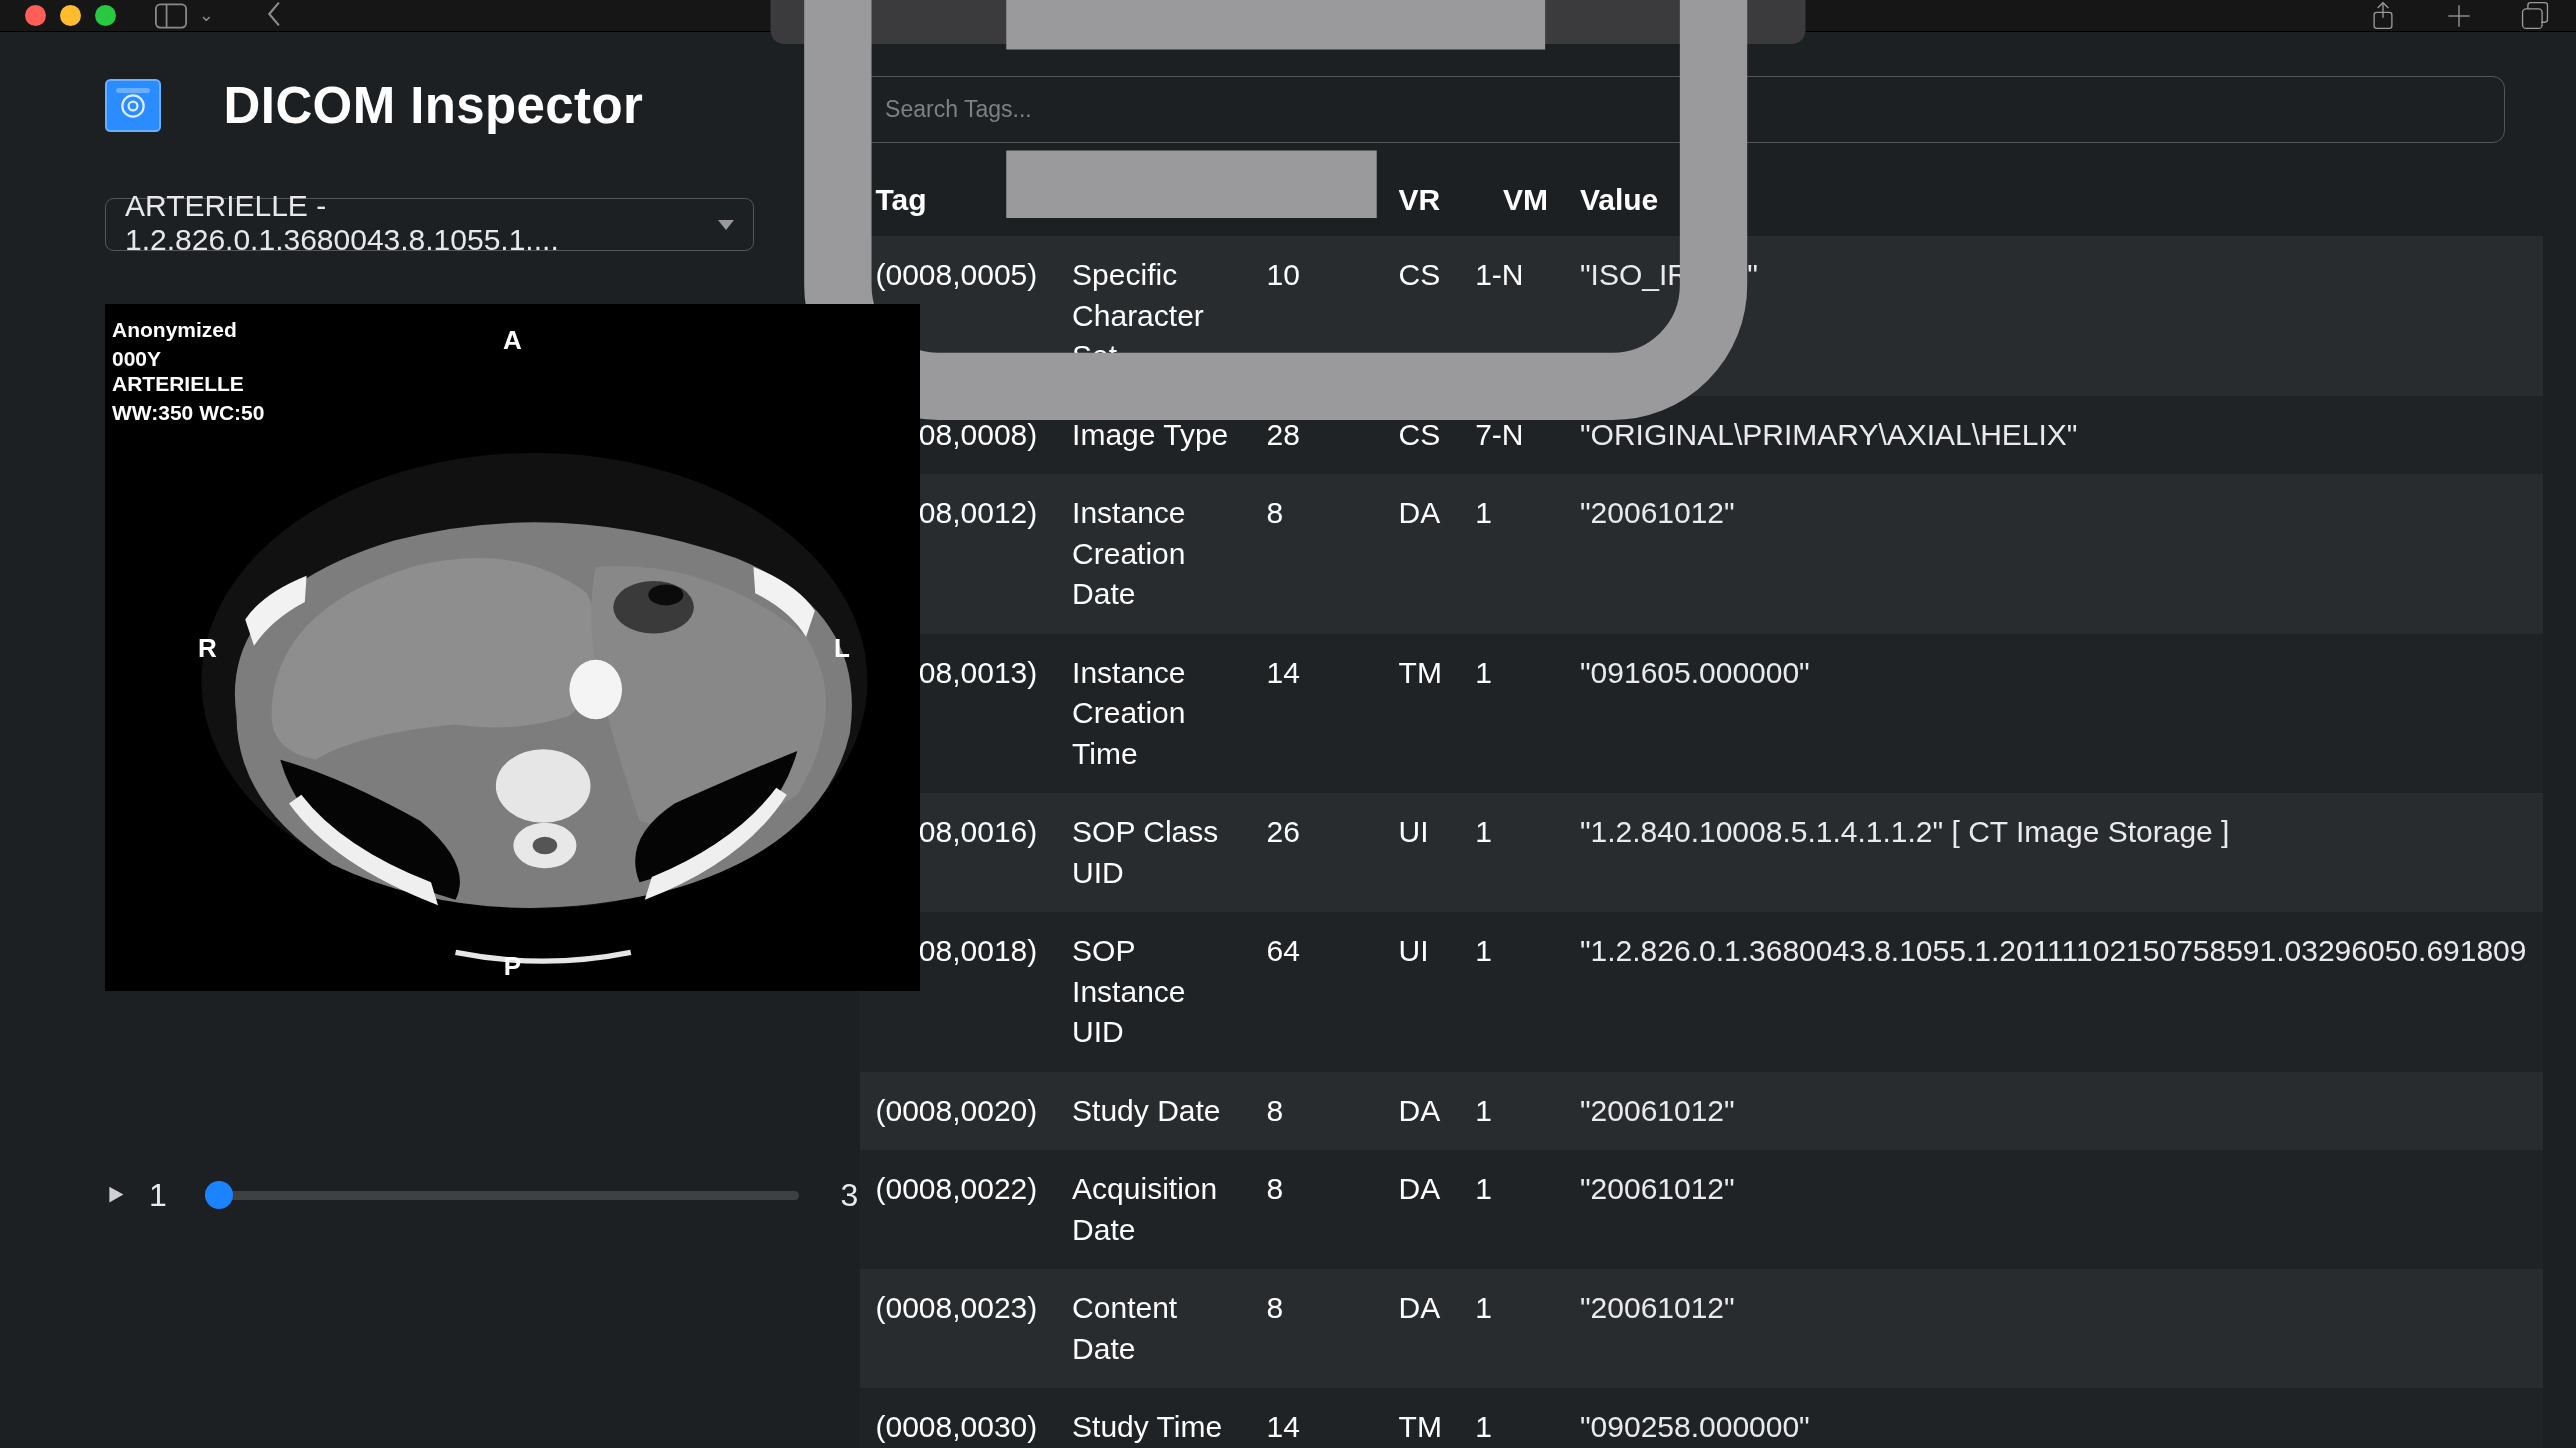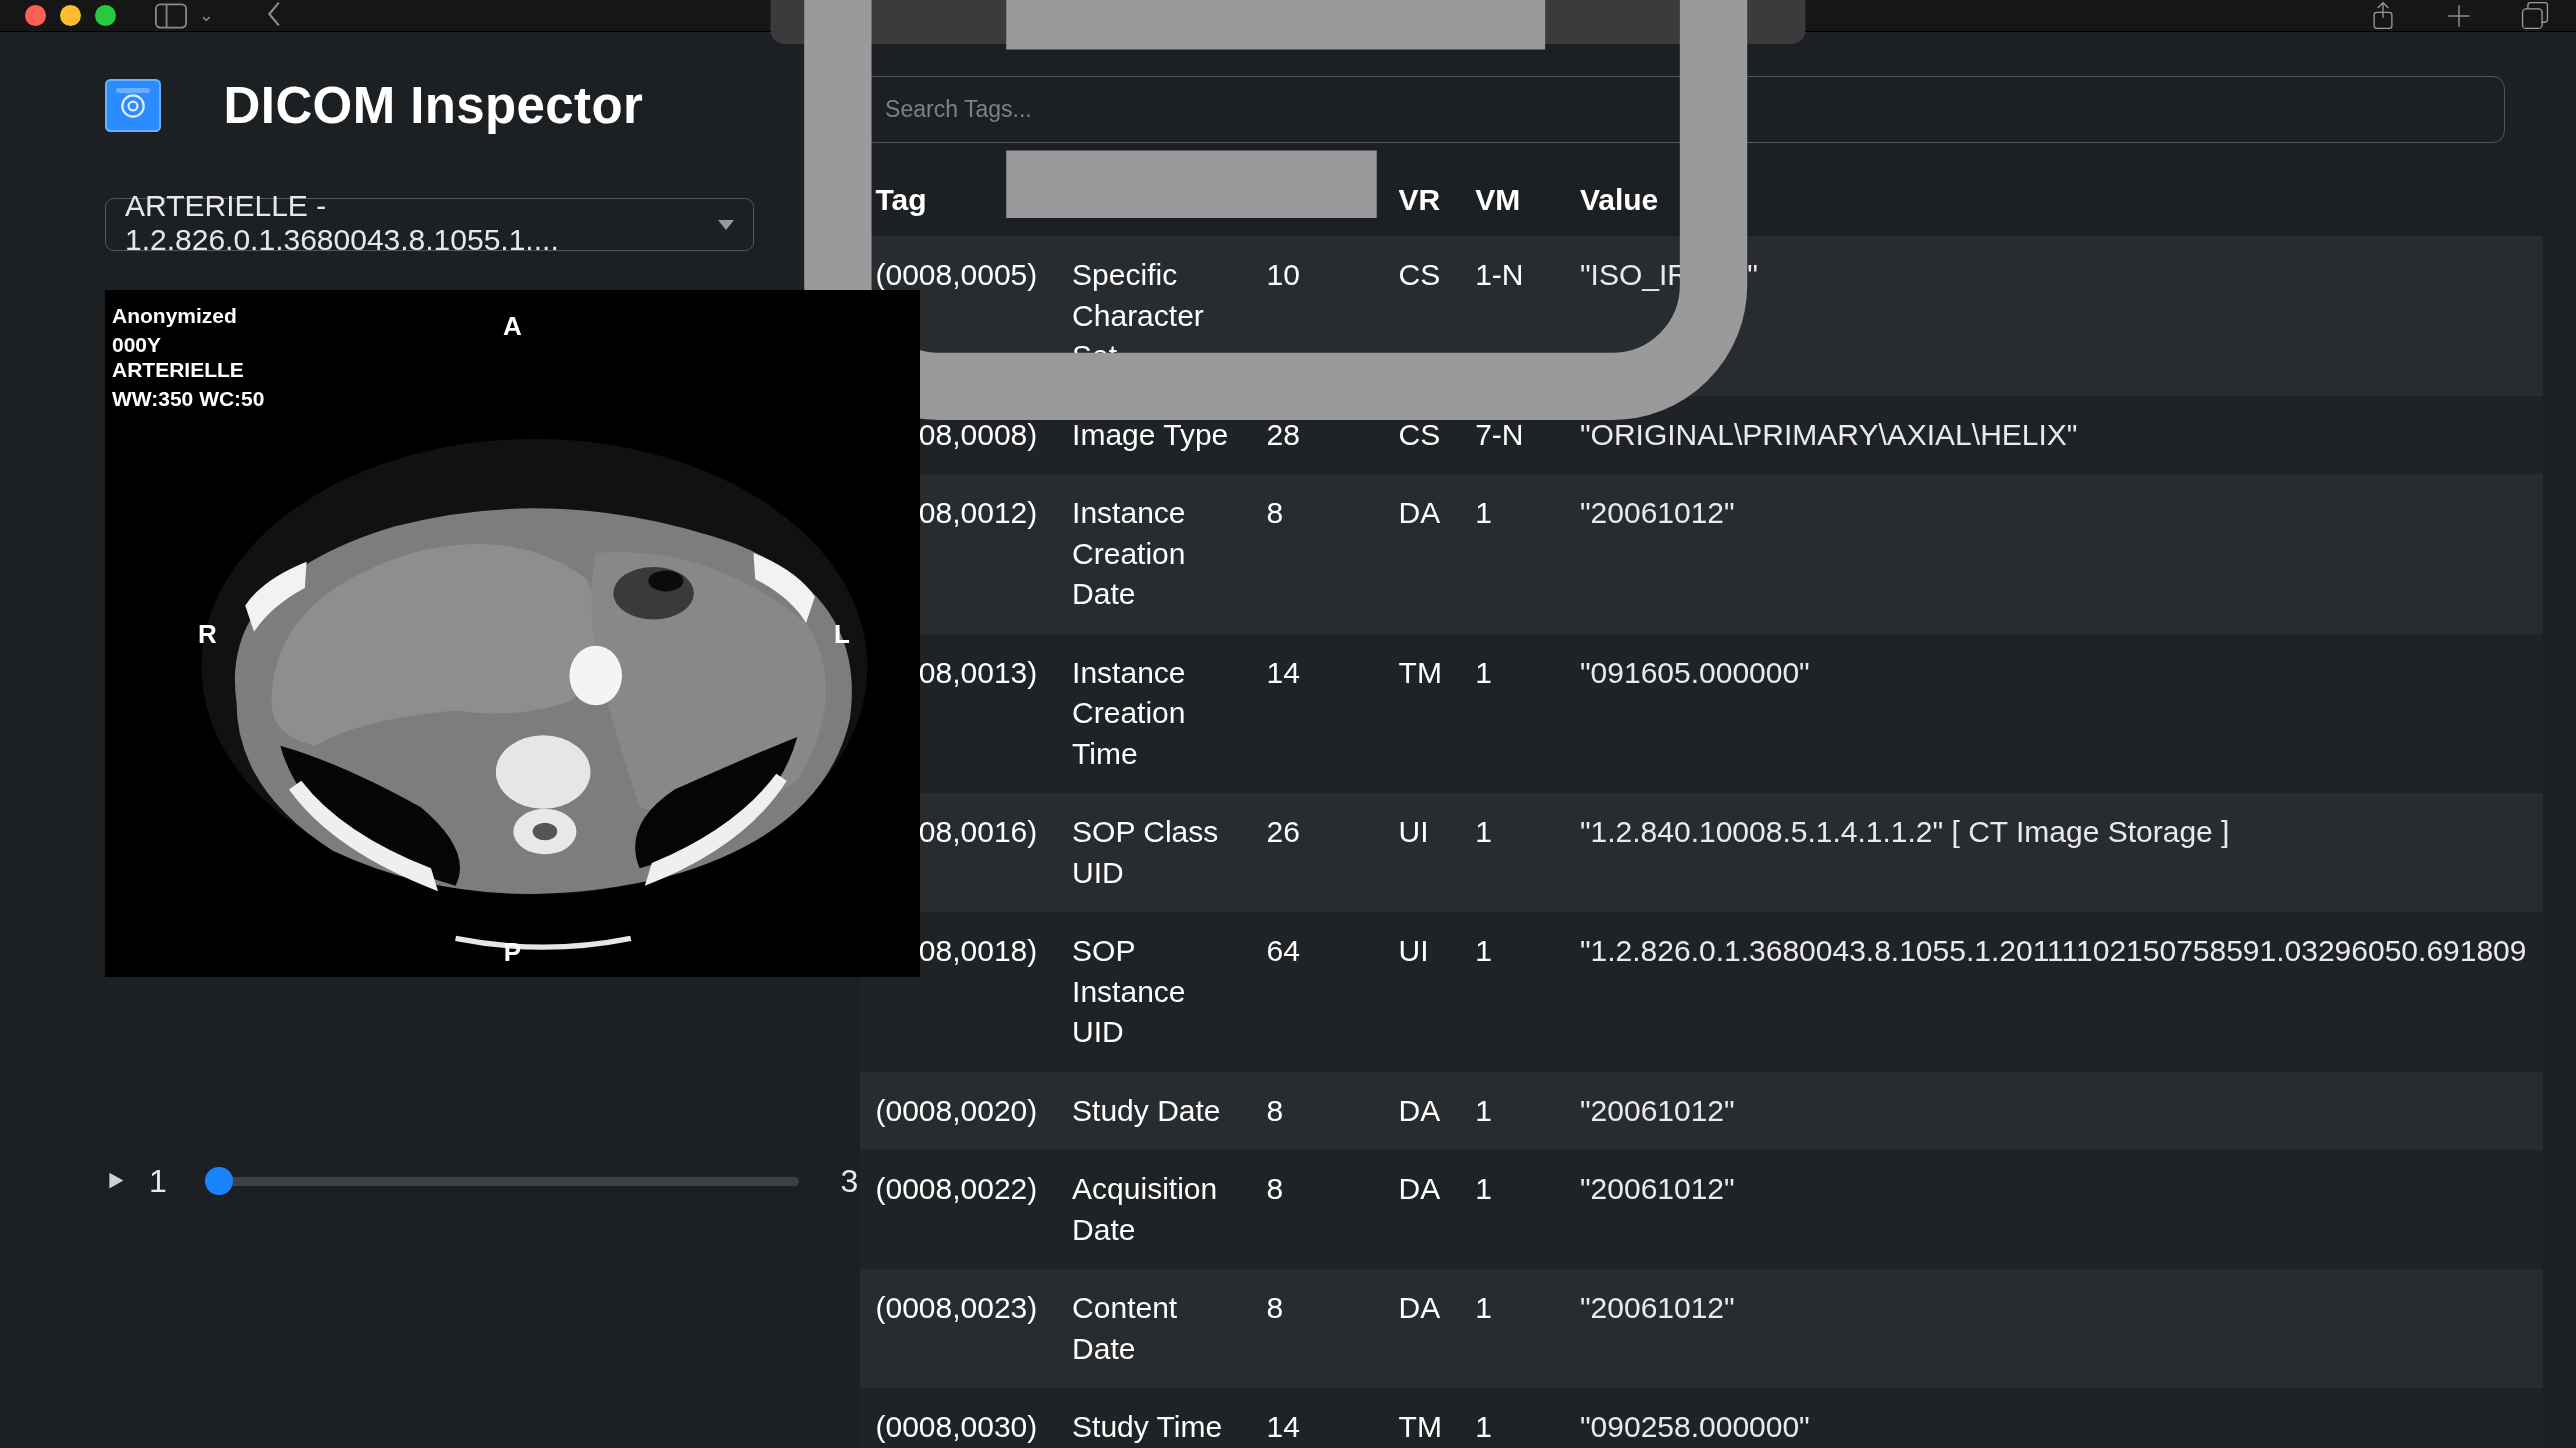--- a/index.html
+++ b/index.html
@@ -31,21 +31,21 @@
 .left-col { width: 842px; padding-left: 105px; padding-right: 8.8px; display: flex; flex-direction: column; }
 .app-title { display: flex; align-items: center; gap: 24.6px; margin-bottom: 63px; }
 .app-icon { width: 56px; height: 53px; background: #2a8cff; border-radius: 5.3px; position: relative; display: flex; align-items: center; justify-content: center; border:2.6px solid #6ab0ff; }
 .app-icon::before { content: ""; position: absolute; top: 7px; left: 8.8px; right: 8.8px; height: 5.3px; background: #6ab0ff; border-radius: 2.6px; }
 .app-icon svg { width: 32px; height: 32px; color: #e0ecff; }
 .app-title h1 { font-size: 51px; font-weight: 600; letter-spacing: 0.4px; margin-left: 38px; }
 
 .series-select { width: 649px; height: 53px; border: 1.8px solid #545659; border-radius: 8.8px; background: transparent; color: #e8e8ea; padding: 0 44px 4px 19px; font-size: 30px; position: relative; display: flex; align-items: center; cursor: pointer; }
 .series-select::after { content: ""; position: absolute; right: 19px; top: 50%; width: 0; height: 0; border-left: 8px solid transparent; border-right: 8px solid transparent; border-top: 10.5px solid #9a9a9c; transform: translateY(-50%); }
 
-.viewer { width: 815px; height: 687px; background: #000; margin-top: 39px; position: relative; }
+.viewer { width: 815px; height: 687px; background: #000; margin-top: 53px; position: relative; }
 .v-overlay { position: absolute; font-size: 21px; font-weight: 600; font-family: Arial, sans-serif; }
 .ov-tl { top: 10.5px; left: 7px; line-height: 1.4;}
 .ov-tl2 { top: 65px; left: 7px; line-height: 1.4;}
 .ov-A { top: 21px; left: 50%; transform: translateX(-50%); font-size: 26px; }
 .ov-P { bottom: 8.8px; left: 50%; transform: translateX(-50%); font-size: 26px; }
 .ov-R { top: 50%; left: 93px; transform: translateY(-50%); font-size: 26px; }
 .ov-L { top: 50%; right: 70px; transform: translateY(-50%); font-size: 26px; }
 .ct-svg { position: absolute; left: 0; top: 0; width: 100%; height: 100%; }
 
 .slice-ctrl { margin-top: 186px; display: flex; align-items: center; gap: 23px; padding-left: 0; width: 789px; }
@@ -59,21 +59,21 @@
 .right-col { flex: 1; padding-left: 17.5px; }
 .search { width: 1645px; height: 67px; border: 1.8px solid #545659; border-radius: 12.3px; background: transparent; color: #bcbcbe; font-size: 23px; padding: 0 24.6px; }
 .search::placeholder { color: #7f8082; }
 
 .tbl { width: 1683px; margin-top: 21px; border-collapse: separate; border-spacing: 0; }
 .tbl th { text-align: left; font-size: 30px; font-weight: 700; padding: 19px 16px; }
 .tbl th.tag { width: 202px; }
 .tbl th.name { width: 228px; }
 .tbl th.len { width: 103px; }
 .tbl th.vr { width: 79px; }
-.tbl th.vm { width: 158px; }
+.tbl th.vm { width: 158px; text-align: right; }
 .tbl td { font-size: 30px; padding: 19px 16px; vertical-align: top; line-height: 1.35; }
 .tbl tbody tr:nth-child(odd) { background: #282c2f; }
 .tbl tbody tr:nth-child(even) { background: #1f2325; }
 .tbl td.value { color: #eaeaec; }
 
 </style>
 </head>
 <body>
 
 <div class="chrome">

